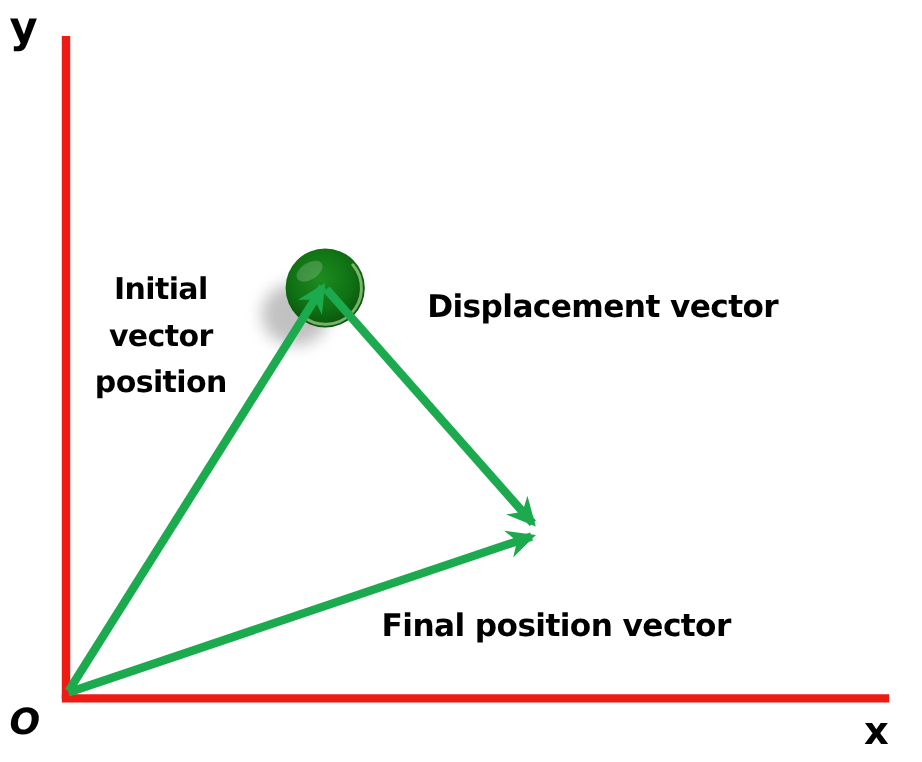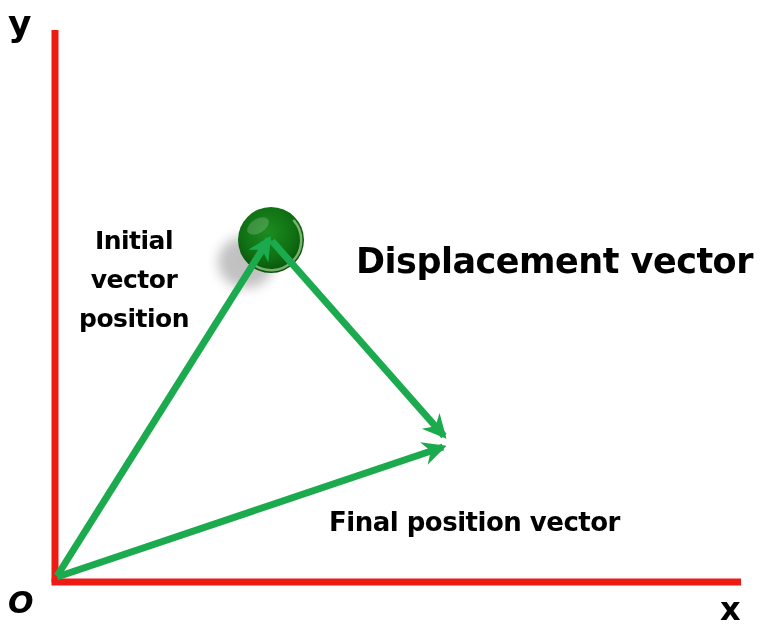--- a/index.html
+++ b/index.html
@@ -27,22 +27,22 @@
     letter-spacing: -0.5px;
     white-space: nowrap;
     line-height: 1.1;
     user-select: none;
   }
   .lbl-axis-y   { left: 8px;   top: 4px;   font-size: 36px; }
   .lbl-axis-x   { left: 720px; top: 592px; font-size: 32px; }
   .lbl-origin   { left: 8px;   top: 586px; font-size: 30px; font-style: italic; }
   .lbl-initial  { left: 34px;  top: 221px; width: 200px; text-align: center;
                   font-size: 25px; line-height: 39px; }
-  .lbl-displacement { left: 356px; top: 242px; font-size: 35px; }
-  .lbl-final        { left: 318px; top: 508px; font-size: 26px; margin-left: 11px; }
+  .lbl-displacement { left: 356px; top: 242px; font-size: 26px; }
+  .lbl-final        { left: 318px; top: 508px; font-size: 26px; }
 </style>
 </head>
 <body>
 
 <div class="stage">
 
   <svg width="768" height="635" viewBox="0 0 768 635">
     <defs>
       <radialGradient id="ballGrad" cx="45%" cy="38%" r="72%">
         <stop offset="0%" style="stop-color: var(--ball-highlight, #1d8c20);"></stop>

